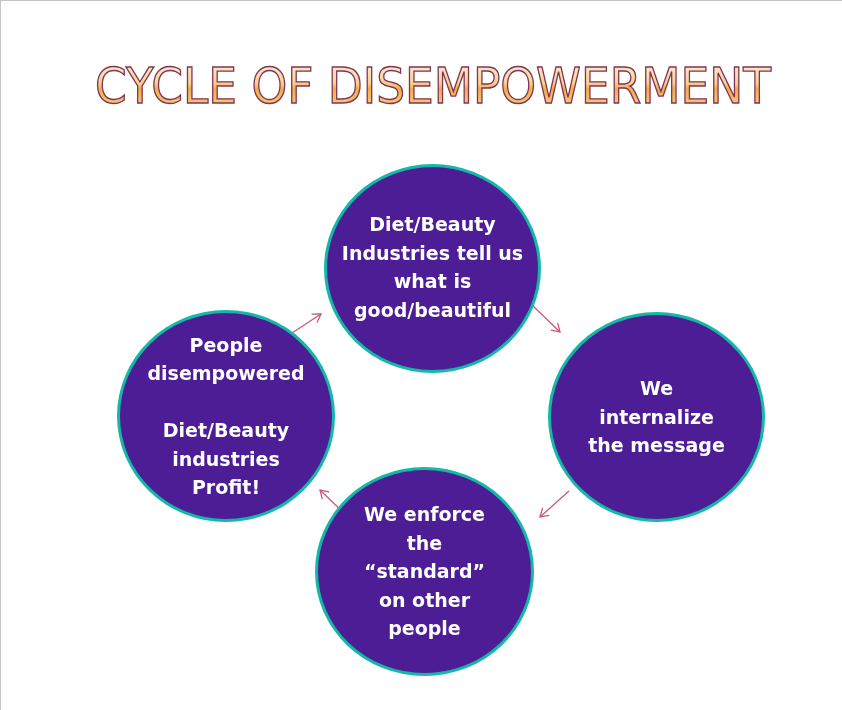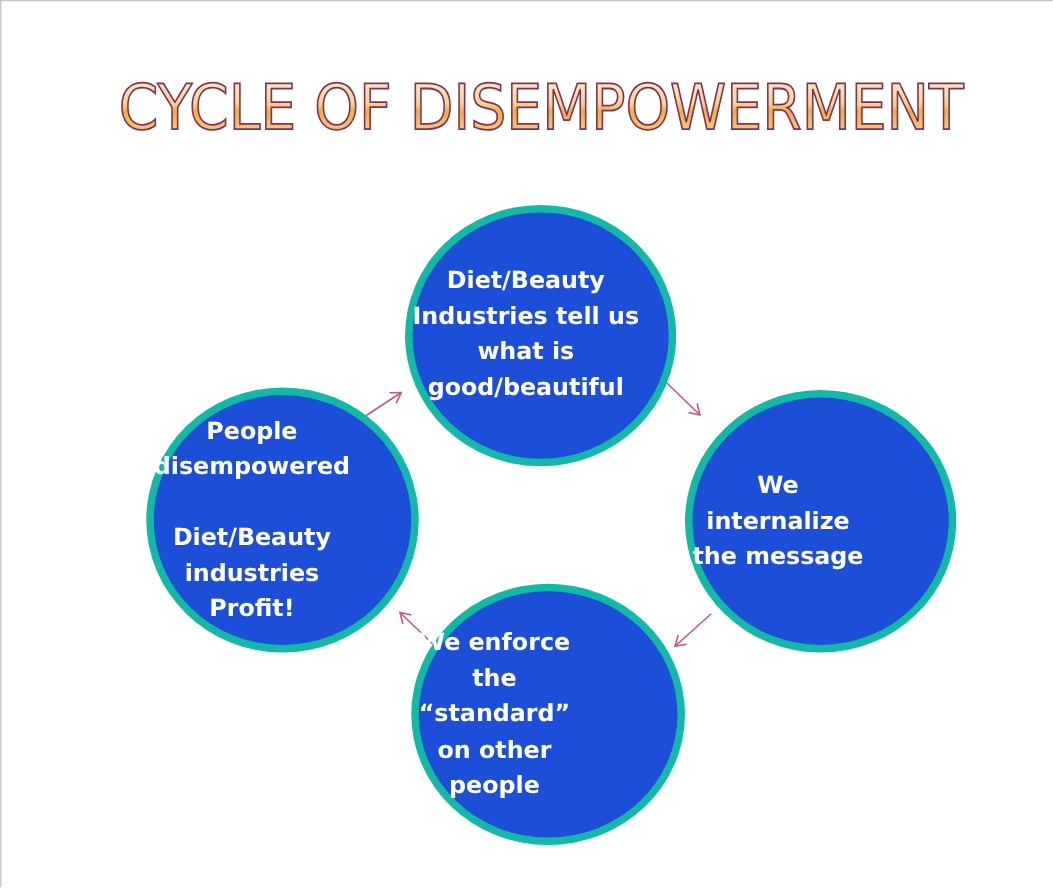--- a/index.html
+++ b/index.html
@@ -9,24 +9,24 @@
     font-family: "DejaVu Sans", sans-serif;
   }
   .frame {
     position: absolute; left: 0; top: 0; width: 841px; height: 709px;
     border-top: 1px solid #c4c4c4; border-left: 1px solid #c4c4c4;
   }
   .title-svg { position: absolute; left: 0; top: 0; }
   .node {
     position: absolute;
     border-radius: 50%;
-    background: #1d4ed8;
-    border: 6px solid #14b8a6;
+    background: #4c1d95;
+    border: 3px solid #14b8a6;
     box-sizing: border-box;
-    display: flex; align-items: center; 
+    display: flex; align-items: center; justify-content: center;
     text-align: center;
   }
   .node-text {
     color: #ffffff;
     font-family: "DejaVu Sans", sans-serif;
     font-weight: bold;
     font-size: 19px;
     line-height: 28.5px;
     white-space: pre-line;
   }
@@ -67,21 +67,21 @@
 what is
 good/beautiful</div>
 </div>
 
 <div class="node" style="left:548px; top:312px; width:217px; height:210px;">
   <div class="node-text">We
 internalize
 the message</div>
 </div>
 
-<div class="node" style="left:329px; top:467px; width:219px; height:209px;">
+<div class="node" style="left:315px; top:467px; width:219px; height:209px;">
   <div class="node-text">We enforce
 the
 “standard”
 on other
 people</div>
 </div>
 
 <div class="node" style="left:117px; top:310px; width:218px; height:212px;">
   <div class="node-text">People
 disempowered

